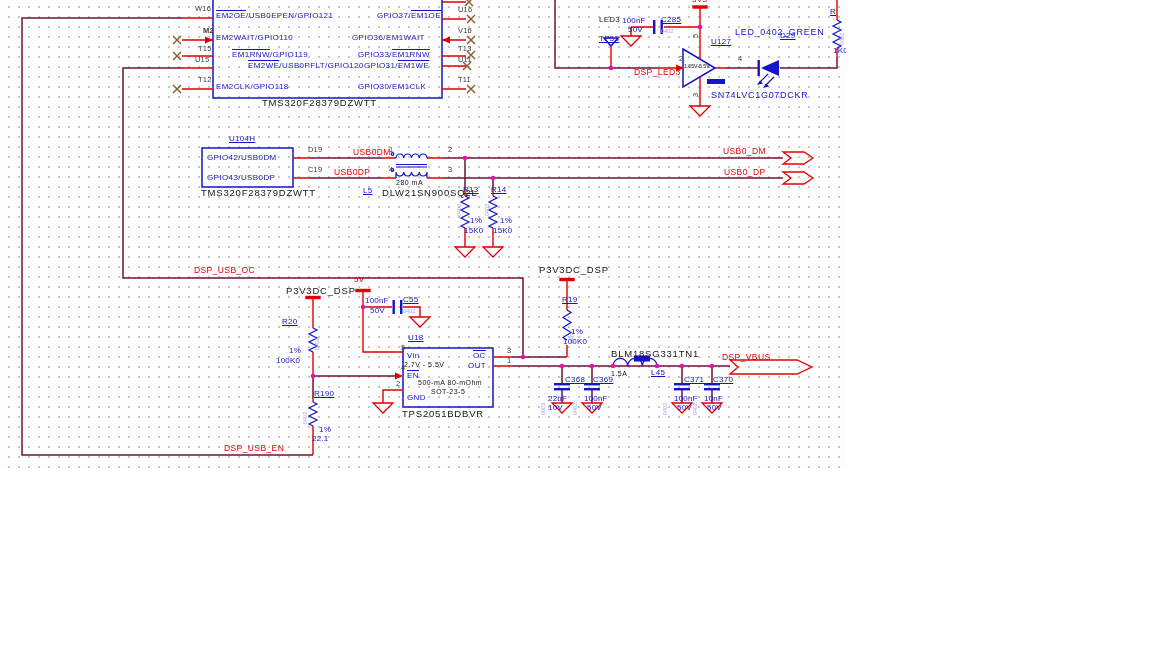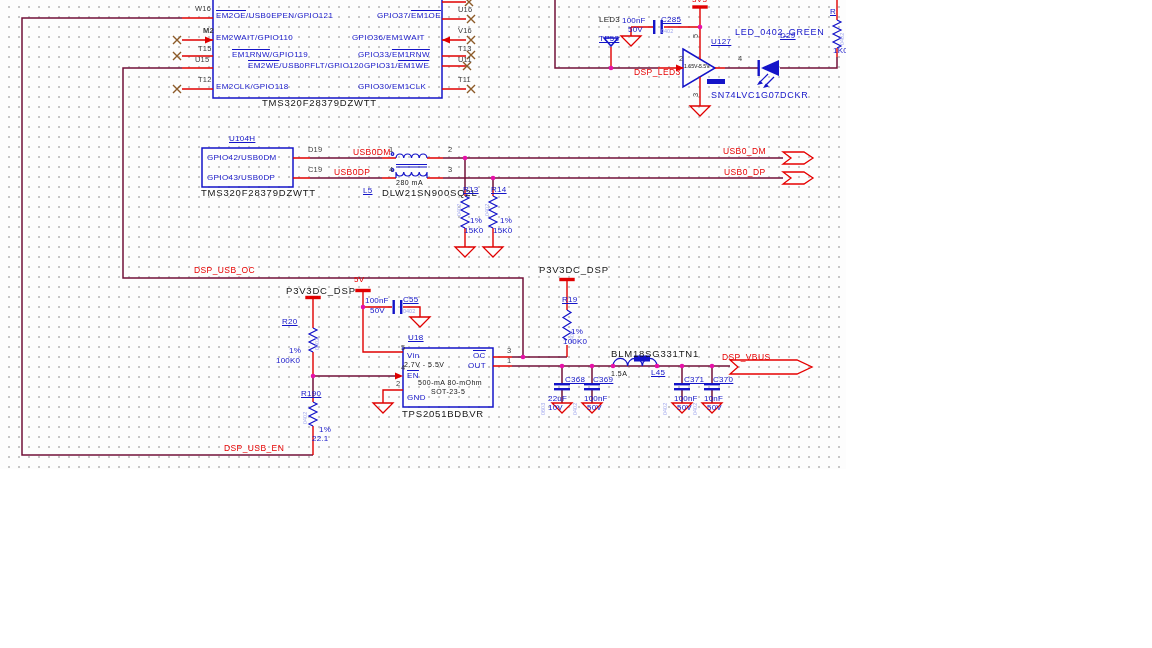--- a/index.html
+++ b/index.html
@@ -258,21 +258,21 @@
       <span class="lbl note" style="left: 431px; top: 388px;">SOT-23-5</span>
       <span class="lbl pn" style="left: 407px; top: 394px;">GND</span>
       <span class="lbl pn" style="left: 473px; top: 352px;"><span class="ovl">OC</span></span>
       <span class="lbl pn" style="left: 468px; top: 362px;">OUT</span>
       <span class="lbl part" style="left: 402px; top: 409px;">TPS2051BDBVR</span>
       <span class="lbl num" style="left: 390px; top: 344px;">5</span>
       <span class="lbl num" style="left: 390px; top: 364px;">4</span>
       <span class="lbl num" style="left: 385px; top: 380px;">2</span>
       <span class="lbl num" style="left: 496px; top: 347px;">3</span>
       <span class="lbl num" style="left: 496px; top: 357px;">1</span>
-      <span class="lbl des" style="left: 301px; top: 390px;">R190</span>
+      <span class="lbl des" style="left: 314px; top: 390px;">R190</span>
       <span class="lbl fpr" style="left: 303px; top: 424px;">0402</span>
       <span class="lbl val" style="left: 319px; top: 426px;">1%</span>
       <span class="lbl val" style="left: 312px; top: 435px;">22.1</span>
       <span class="lbl net" style="left: 224px; top: 444px;">DSP_USB_EN</span>
       <span class="lbl part" style="left: 611px; top: 349px;">BLM18SG331TN1</span>
       <span class="lbl note" style="left: 611px; top: 370px;">1.5A</span>
       <span class="lbl des" style="left: 651px; top: 369px;">L45</span>
       <span class="lbl des" style="left: 565px; top: 376px;">C368</span>
       <span class="lbl des" style="left: 593px; top: 376px;">C369</span>
       <span class="lbl des" style="left: 684px; top: 376px;">C371</span>

